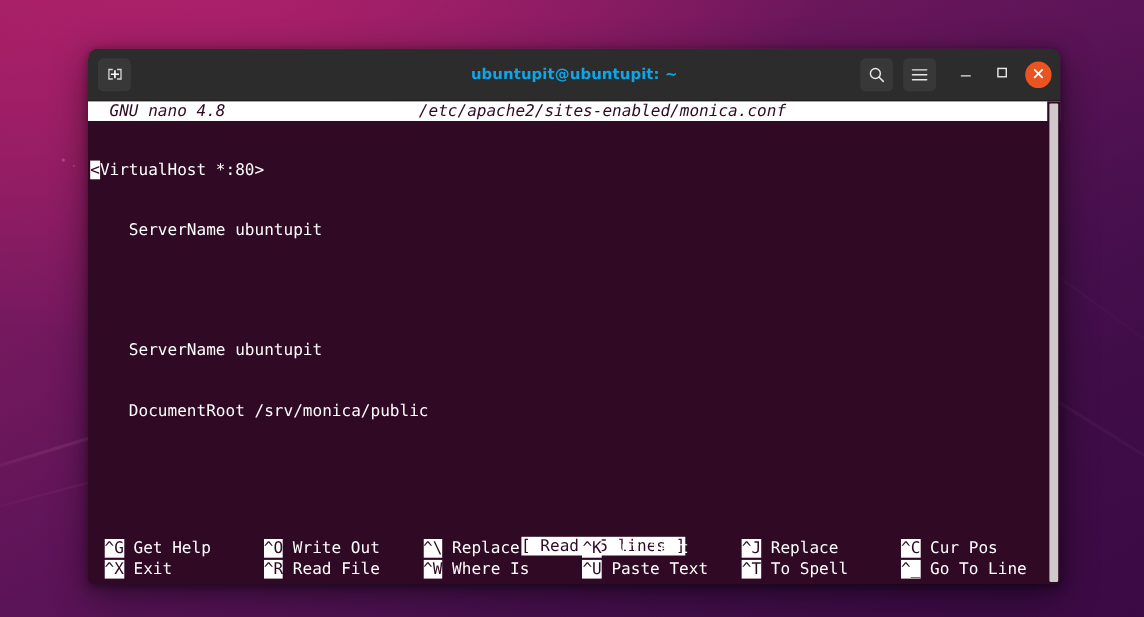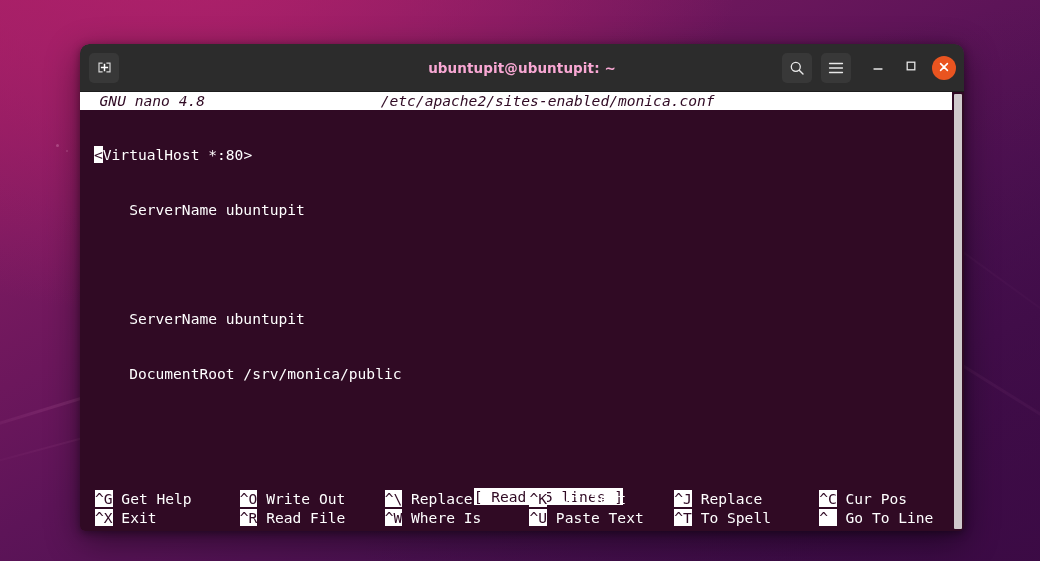--- a/index.html
+++ b/index.html
@@ -80,21 +80,21 @@
     background: #383838;
     display: flex; align-items: center; justify-content: center;
     cursor: default;
     flex: 0 0 auto;
   }
   .tb-btn svg { display: block; }
   #titlebar .title {
     position: absolute;
     left: 0; right: 0;
     text-align: center;
-    color: #f9a8d4;
+    color: #0ea5e9;
     font-size: 13.5px;
     font-weight: bold;
     font-family: "DejaVu Sans", sans-serif;
     letter-spacing: .1px;
     pointer-events: none;
   }
   .tb-right {
     margin-left: auto;
     display: flex;
     align-items: center;
@@ -131,21 +131,21 @@
     overflow: hidden;
     padding-left: 2px;
     box-sizing: border-box;
     font-style: italic;
   }
   .editor {
     position: absolute;
     left: 0; right: 0;
     top: 18px;
     bottom: 62px;
-    padding: 0 14px;
+    padding: 0 2px;
     white-space: pre;
     overflow: hidden;
   }
   .editor .line { height: 18.2px; }
   .cursor-cell {
     background: #ffffff;
     color: #300a24;
   }
   .statusline {
     position: absolute;

